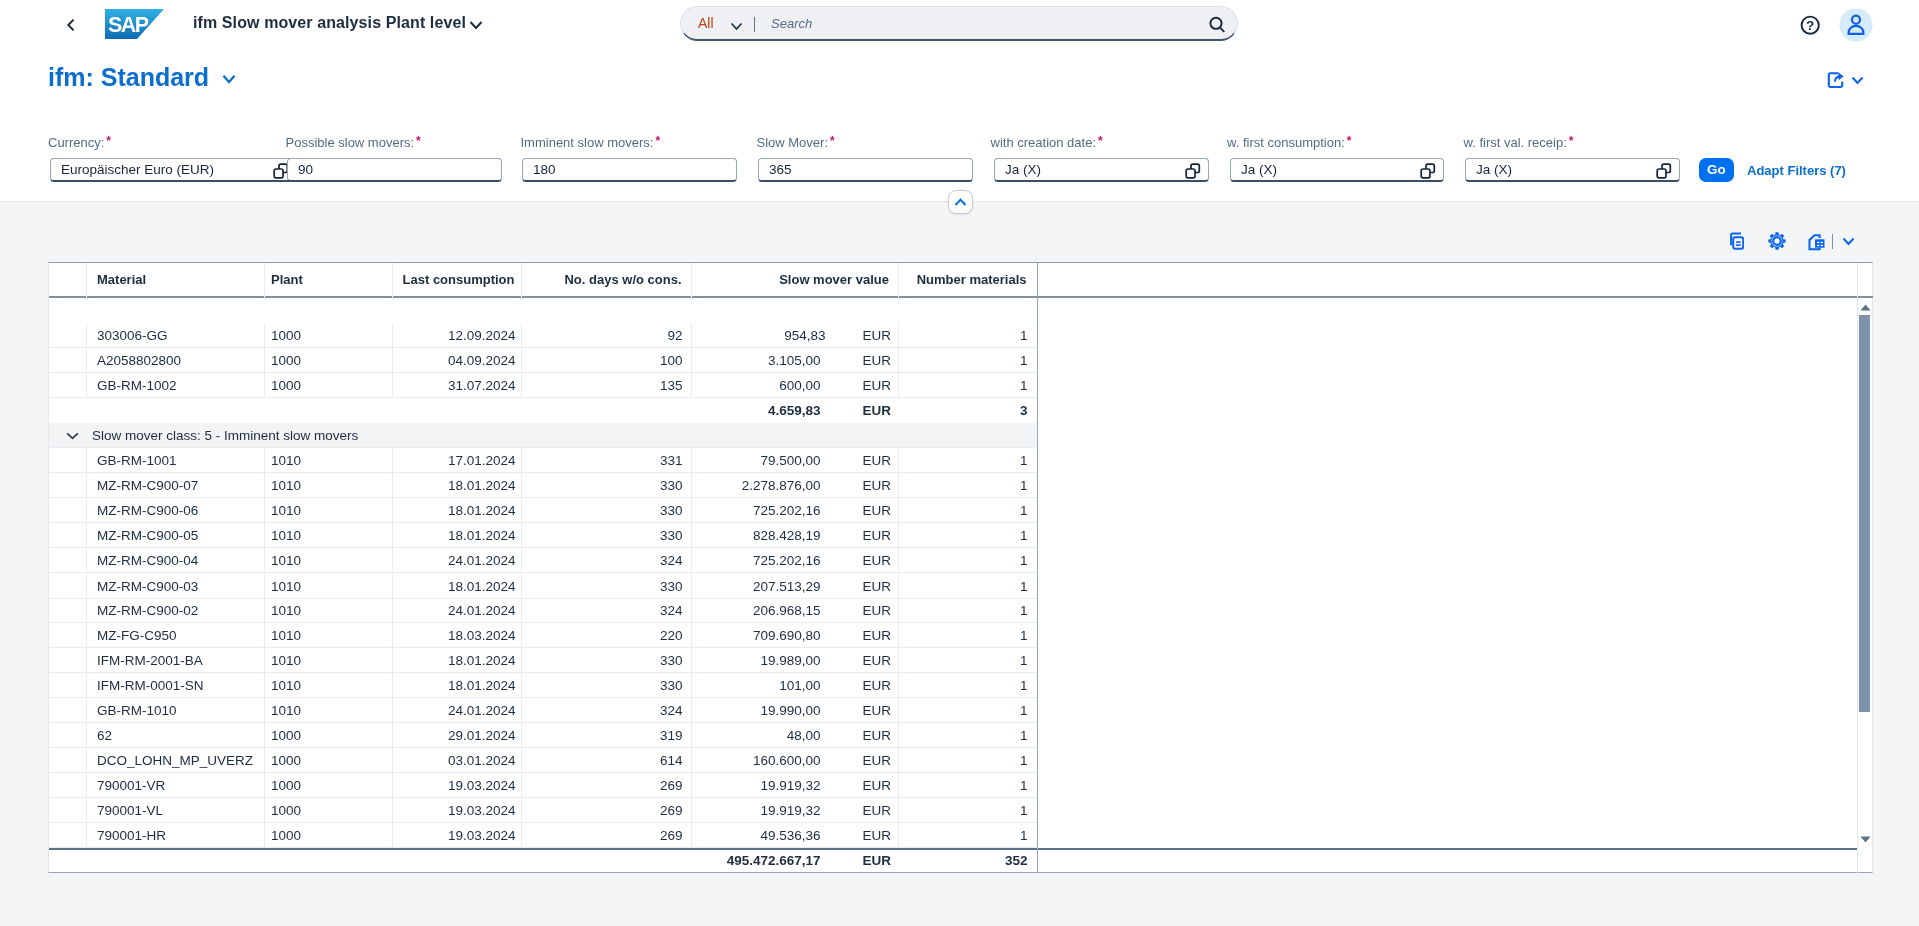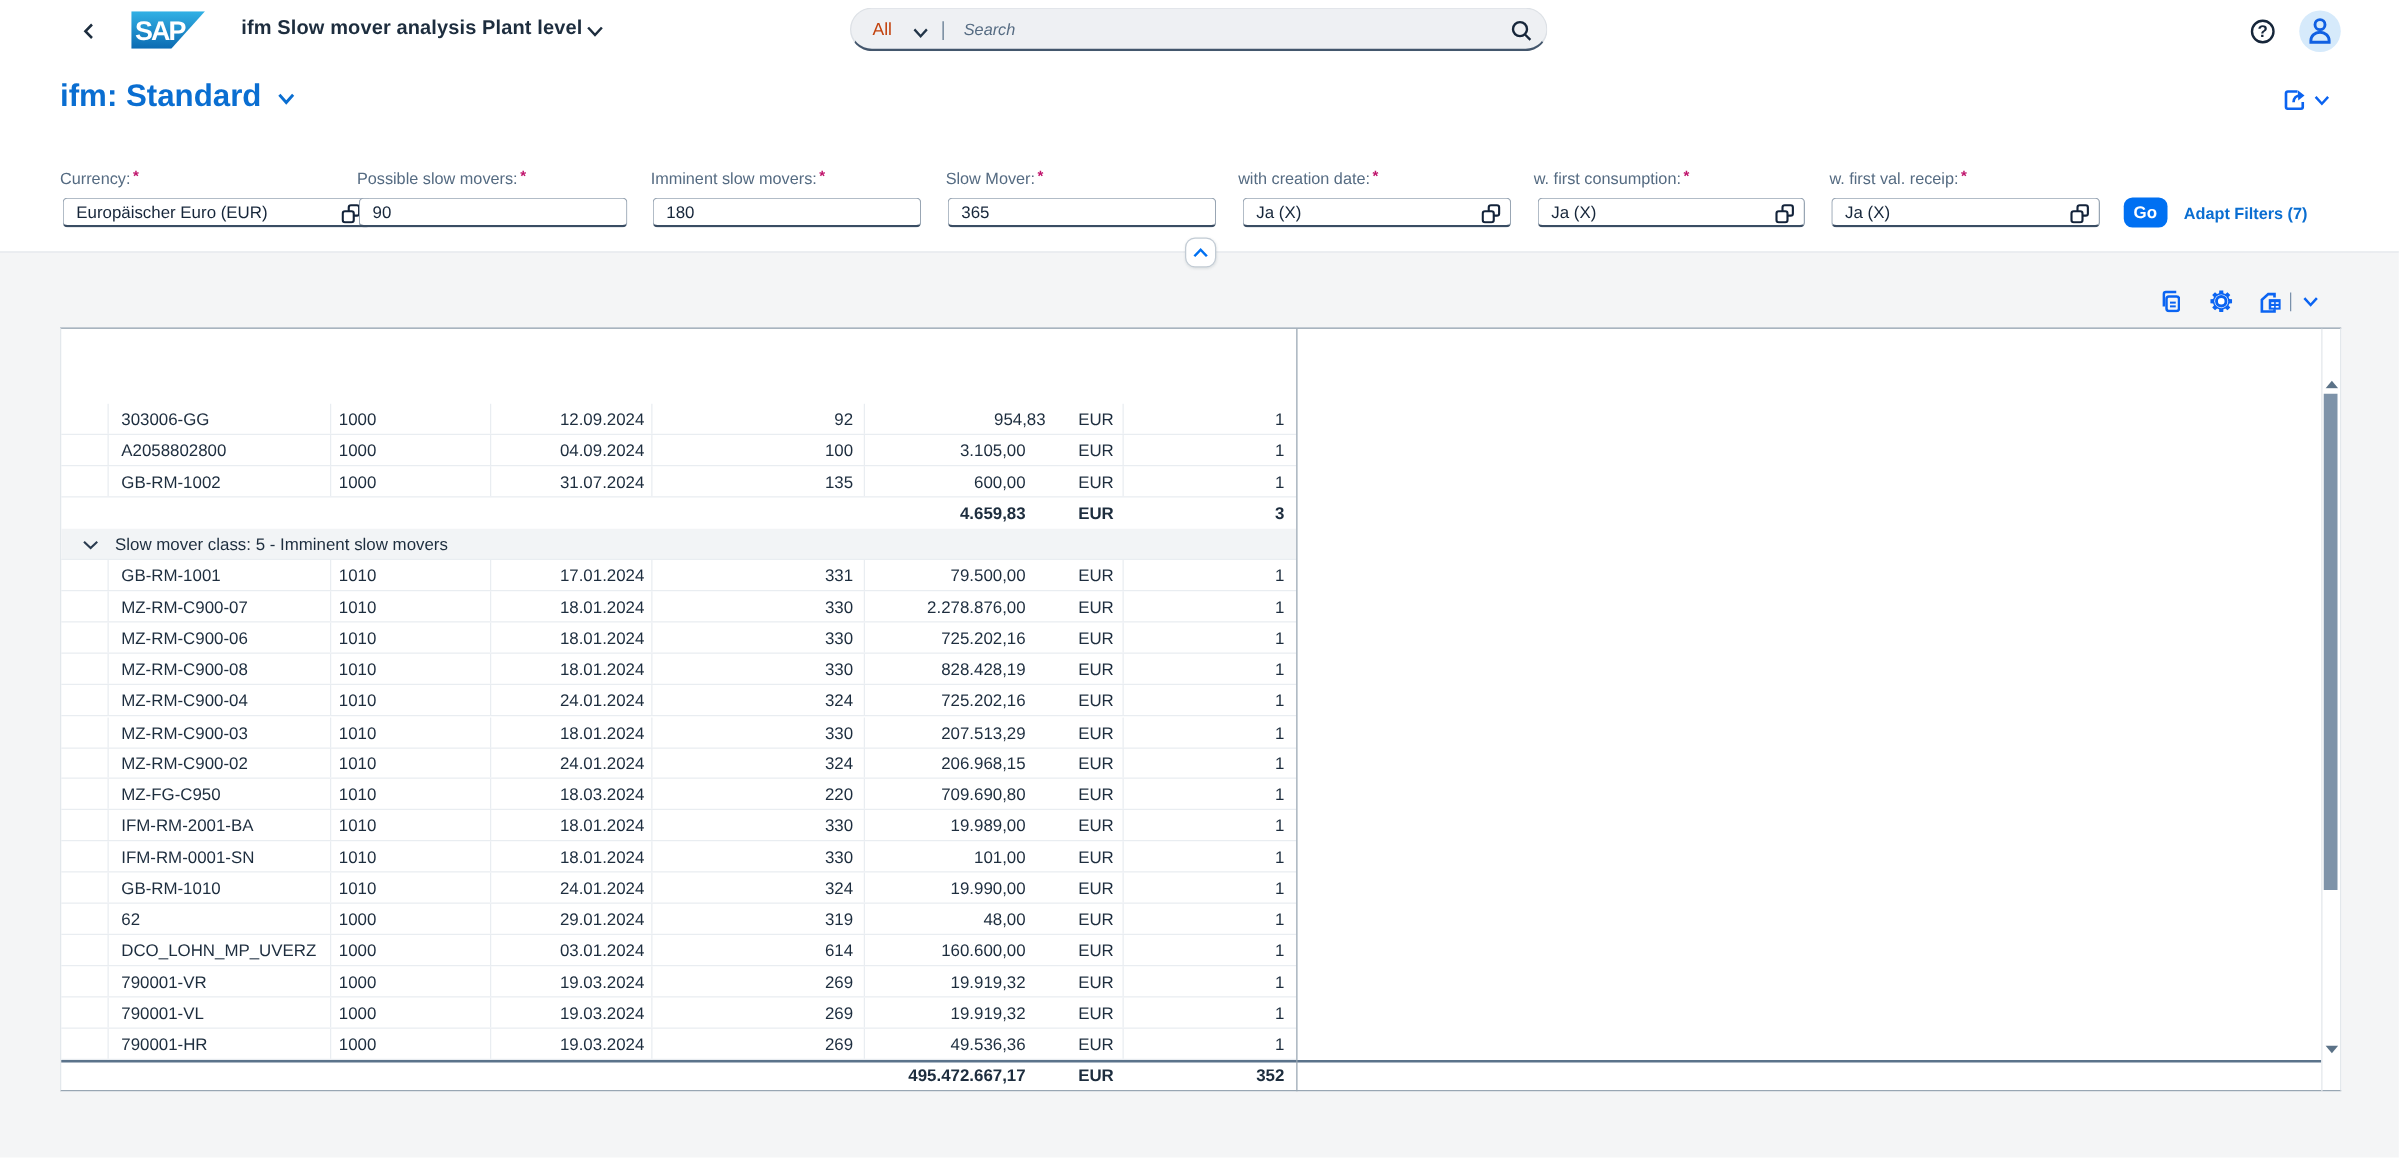--- a/index.html
+++ b/index.html
@@ -152,32 +152,46 @@
       <rect x="12" y="13.8" width="2.3" height="1.3"></rect>
       <rect x="15.6" y="13.8" width="2.3" height="1.3"></rect>
     </g>
 </svg>
 <div class="abs" style="left:1831.5px;top:233.5px;width:1.5px;height:15px;background:#7a91ab"></div>
 <svg class="abs" style="left:1842px;top:237px" width="13" height="9" viewBox="0 0 13 9">
     <path d="M1.5 1.5 L6.5 7 L11.5 1.5" fill="none" stroke="#0b64f2" stroke-width="2"></path>
   </svg>
 
 <div id="table">
+  <div id="thead">
+    <span class="cell" style="left:48.5px">Material</span>
+    <span class="cell" style="left:222.5px">Plant</span>
+    <span class="cell num" style="right:1358px">Last consumption</span>
+    <span class="cell num" style="right:1191px">No. days w/o cons.</span>
+    <span class="cell num" style="right:983.5px">Slow mover value</span>
+    <span class="cell num" style="right:846px">Number materials</span>
+    <i class="vb" style="left:37.5px;height:34.5px"></i>
+      <i class="vb" style="left:215.5px;height:34.5px"></i>
+      <i class="vb" style="left:343px;height:34.5px"></i>
+      <i class="vb" style="left:472.5px;height:34.5px"></i>
+      <i class="vb" style="left:642.5px;height:34.5px"></i>
+      <i class="vb" style="left:849.5px;height:34.5px"></i>
+  </div>
 <div class="trow drow" style="top:59.5px">
       <i class="vb" style="left:37.5px"></i>
       <i class="vb" style="left:215.5px"></i>
       <i class="vb" style="left:343px"></i>
       <i class="vb" style="left:472.5px"></i>
       <i class="vb" style="left:642.5px"></i>
       <i class="vb" style="left:849.5px"></i>
       <span class="cell" style="left:48.5px">303006-GG</span>
       <span class="cell" style="left:222.5px">1000</span>
       <span class="cell num" style="right:521px">12.09.2024</span>
       <span class="cell num" style="right:354px">92</span>
-      <span class="cell num" style="right:200px">954,83</span>
+      <span class="cell num" style="right:211px">954,83</span>
       <span class="cell" style="left:814px">EUR</span>
       <span class="cell num" style="right:9px">1</span>
     </div>
 <div class="trow drow" style="top:84.5px">
       <i class="vb" style="left:37.5px"></i>
       <i class="vb" style="left:215.5px"></i>
       <i class="vb" style="left:343px"></i>
       <i class="vb" style="left:472.5px"></i>
       <i class="vb" style="left:642.5px"></i>
       <i class="vb" style="left:849.5px"></i>
@@ -260,21 +274,21 @@
       <span class="cell" style="left:814px">EUR</span>
       <span class="cell num" style="right:9px">1</span>
     </div>
 <div class="trow drow" style="top:259.5px">
       <i class="vb" style="left:37.5px"></i>
       <i class="vb" style="left:215.5px"></i>
       <i class="vb" style="left:343px"></i>
       <i class="vb" style="left:472.5px"></i>
       <i class="vb" style="left:642.5px"></i>
       <i class="vb" style="left:849.5px"></i>
-      <span class="cell" style="left:48.5px">MZ-RM-C900-08</span>
+      <span class="cell" style="left:48.5px">MZ-RM-C900-05</span>
       <span class="cell" style="left:222.5px">1010</span>
       <span class="cell num" style="right:521px">18.01.2024</span>
       <span class="cell num" style="right:354px">330</span>
       <span class="cell num" style="right:216px">828.428,19</span>
       <span class="cell" style="left:814px">EUR</span>
       <span class="cell num" style="right:9px">1</span>
     </div>
 <div class="trow drow" style="top:284.5px">
       <i class="vb" style="left:37.5px"></i>
       <i class="vb" style="left:215.5px"></i>

